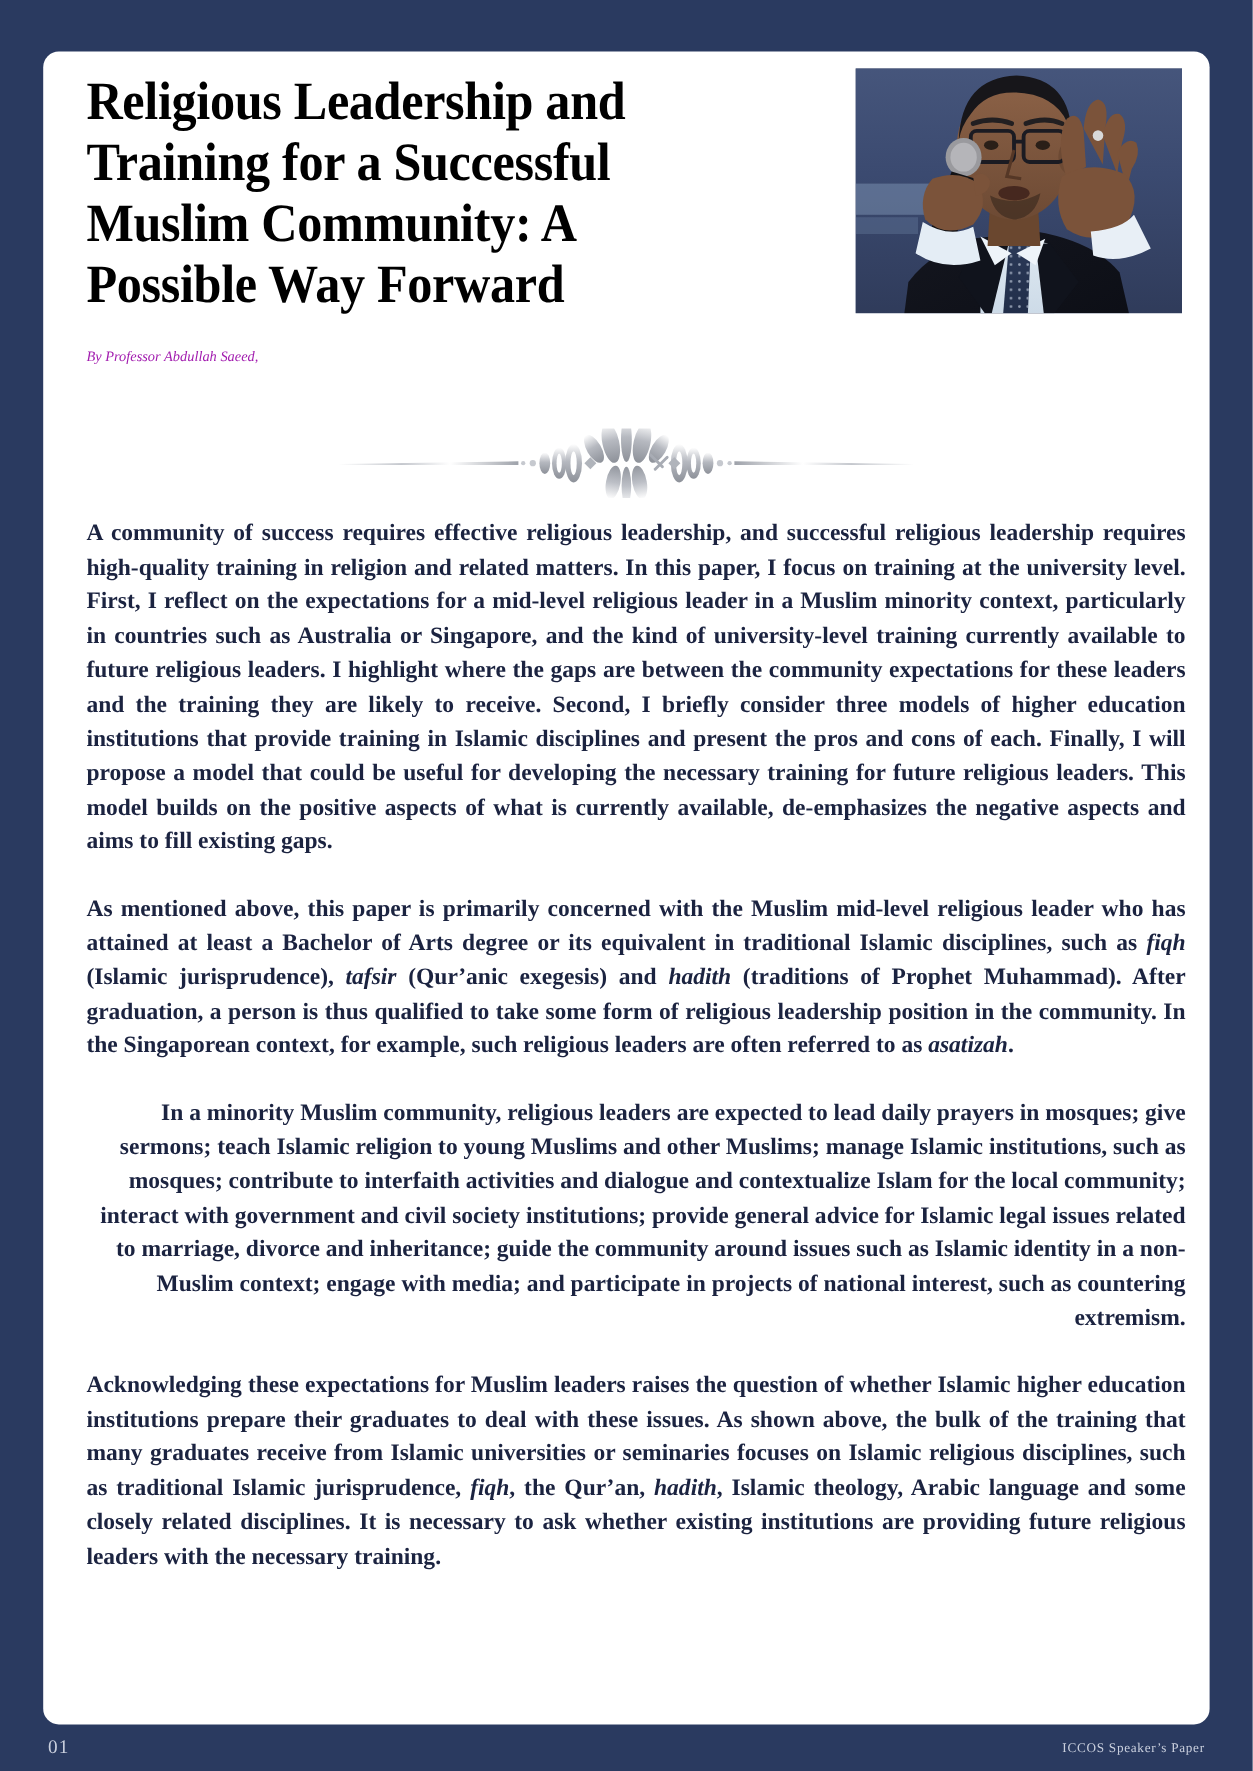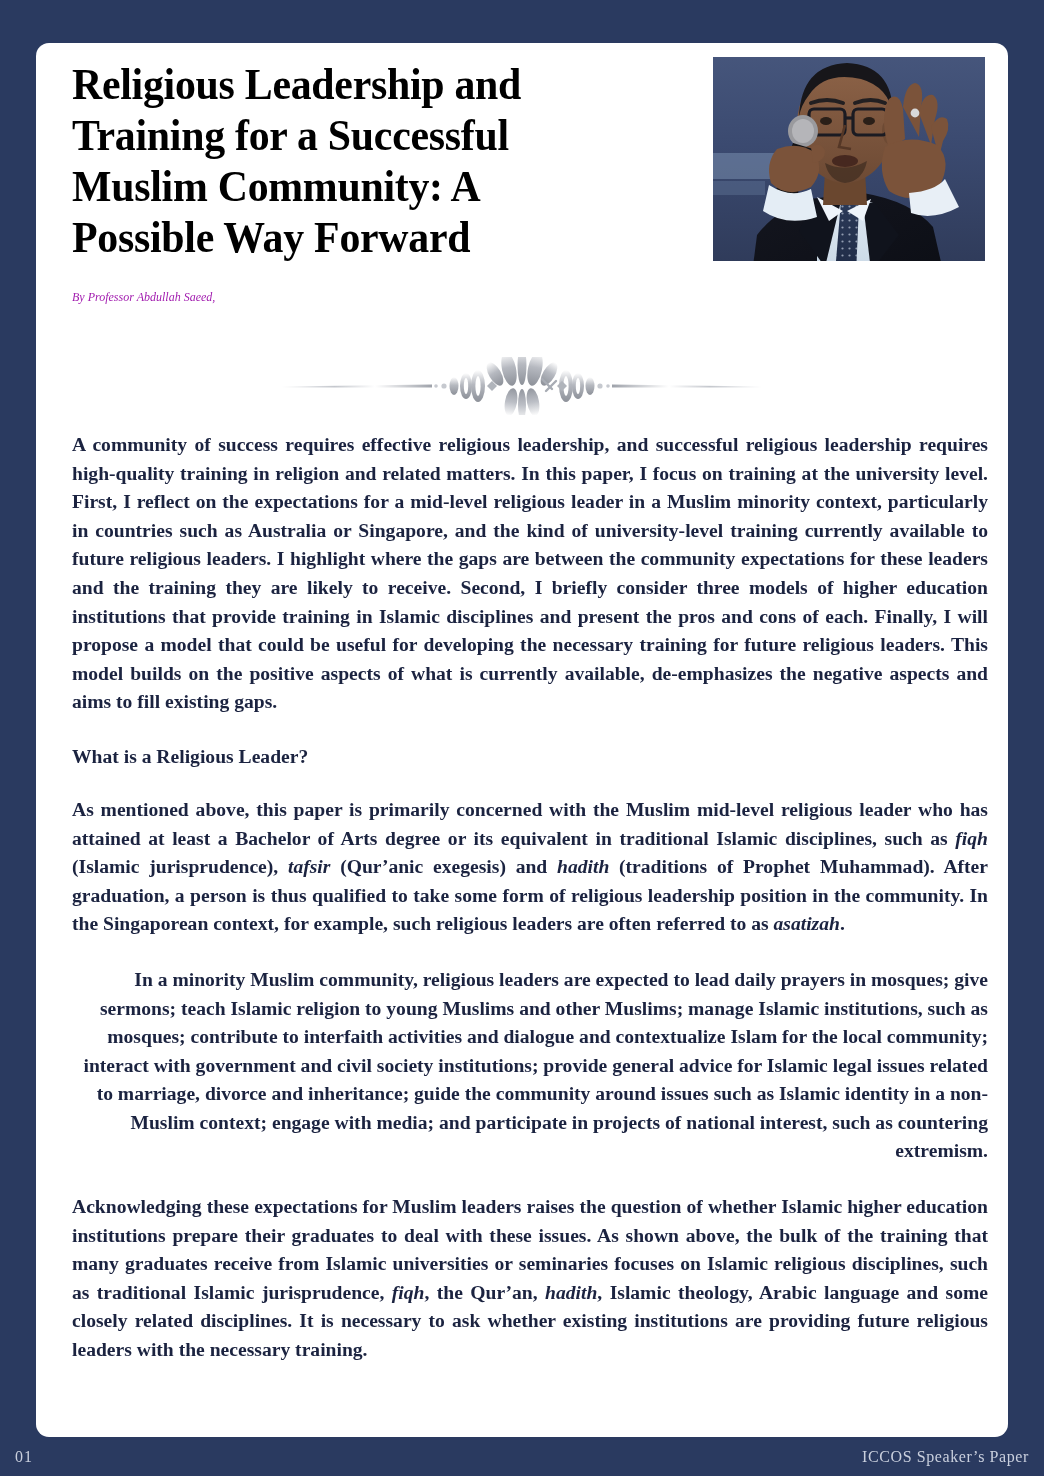--- a/index.html
+++ b/index.html
@@ -114,30 +114,30 @@
   
   .footer {
     position: absolute;
     left: 0;
     bottom: 0;
     width: 1044px;
     height: 39px;
     display: flex;
     align-items: center;
     justify-content: space-between;
-    padding: 0 15px;
+    padding: 0 40px;
     box-sizing: border-box;
     color: #c9cfdd;
   }
   .footer .page-num {
     font-size: 16px;
     letter-spacing: 1px;
   }
   .footer .footer-label {
-    font-size: 16px;
+    font-size: 11px;
     letter-spacing: 0.6px;
   }
 </style>
 </head>
 <body>
 
 <div class="page">
 
   <div class="sheet">
 
@@ -333,21 +333,20 @@
             <line x1="24" y1="5" x2="34" y2="-5"></line>
           </g>
         </g>
       </svg>
     </div>
 
     <div class="body">
 
       <p class="para">A community of success requires effective religious leadership, and successful religious leadership requires high-quality training in religion and related matters. In this paper, I focus on training at the university level. First, I reflect on the expectations for a mid-level religious leader in a Muslim minority context, particularly in countries such as Australia or Singapore, and the kind of university-level training currently available to future religious leaders. I highlight where the gaps are between the community expectations for these leaders and the training they are likely to receive. Second, I briefly consider three models of higher education institutions that provide training in Islamic disciplines and present the pros and cons of each. Finally, I will propose a model that could be useful for developing the necessary training for future religious leaders. This model builds on the positive aspects of what is currently available, de-emphasizes the negative aspects and aims to fill existing gaps.</p>
 
-      <h2 class="section-heading">What is a Religious Leader?</h2>
 
       <p class="para"><span>As mentioned above, this paper is primarily concerned with the Muslim mid-level religious leader who has attained at least a Bachelor of Arts degree or its equivalent in traditional Islamic disciplines, such as </span><i>fiqh</i><span> (Islamic jurisprudence), </span><i>tafsir</i><span> (Qur’anic exegesis) and </span><i>hadith</i><span> (traditions of Prophet Muhammad). After graduation, a person is thus qualified to take some form of religious leadership position in the community. In the Singaporean context, for example, such religious leaders are often referred to as </span><i>asatizah</i><span>.</span></p>
 
       <p class="para ragged">In a minority Muslim community, religious leaders are expected to lead daily prayers in mosques; give sermons; teach Islamic religion to young Muslims and other Muslims; manage Islamic institutions, such as mosques; contribute to interfaith activities and dialogue and contextualize Islam for the local community; interact with government and civil society institutions; provide general advice for Islamic legal issues related to marriage, divorce and inheritance; guide the community around issues such as Islamic identity in a non-Muslim context; engage with media; and participate in projects of national interest, such as countering extremism.</p>
 
       <p class="para"><span>Acknowledging these expectations for Muslim leaders raises the question of whether Islamic higher education institutions prepare their graduates to deal with these issues. As shown above, the bulk of the training that many  graduates receive from Islamic universities or seminaries focuses on Islamic religious disciplines, such as traditional Islamic jurisprudence, </span><i>fiqh</i><span>, the Qur’an, </span><i>hadith</i><span>, Islamic theology, Arabic language and some closely related disciplines. It is necessary to ask whether existing institutions are providing future religious leaders with the necessary training.</span></p>
 
     </div>
   </div>
 

